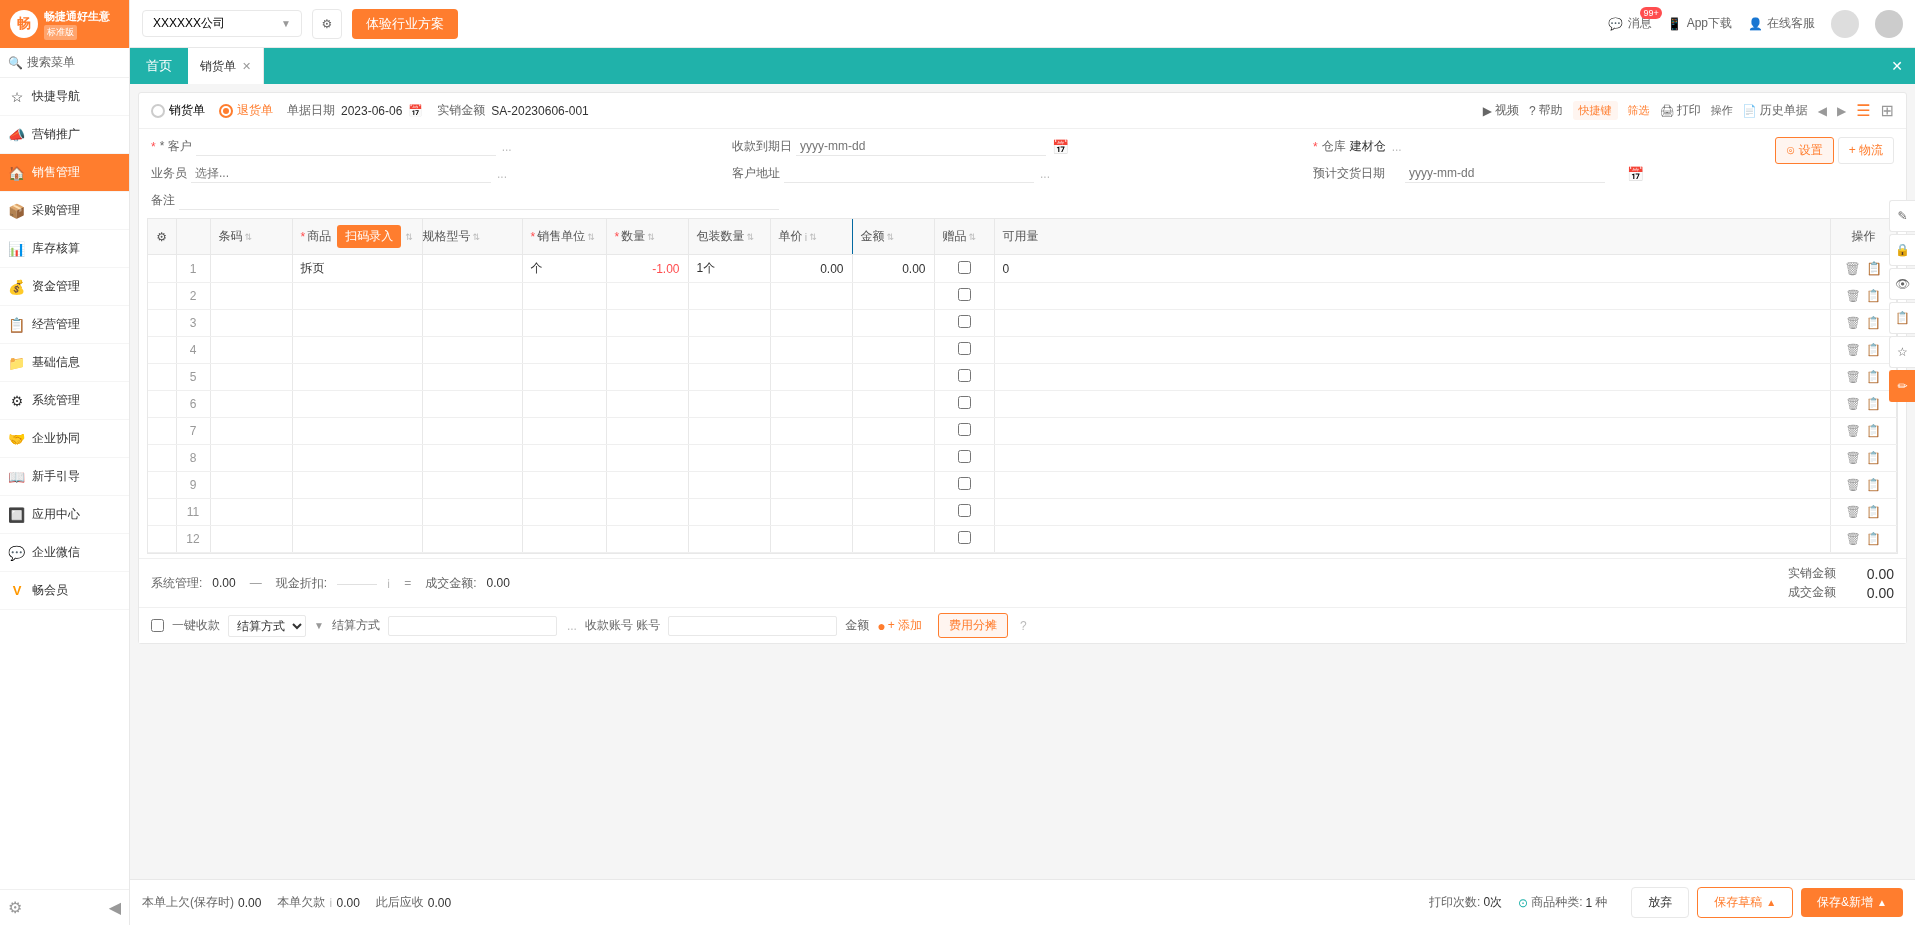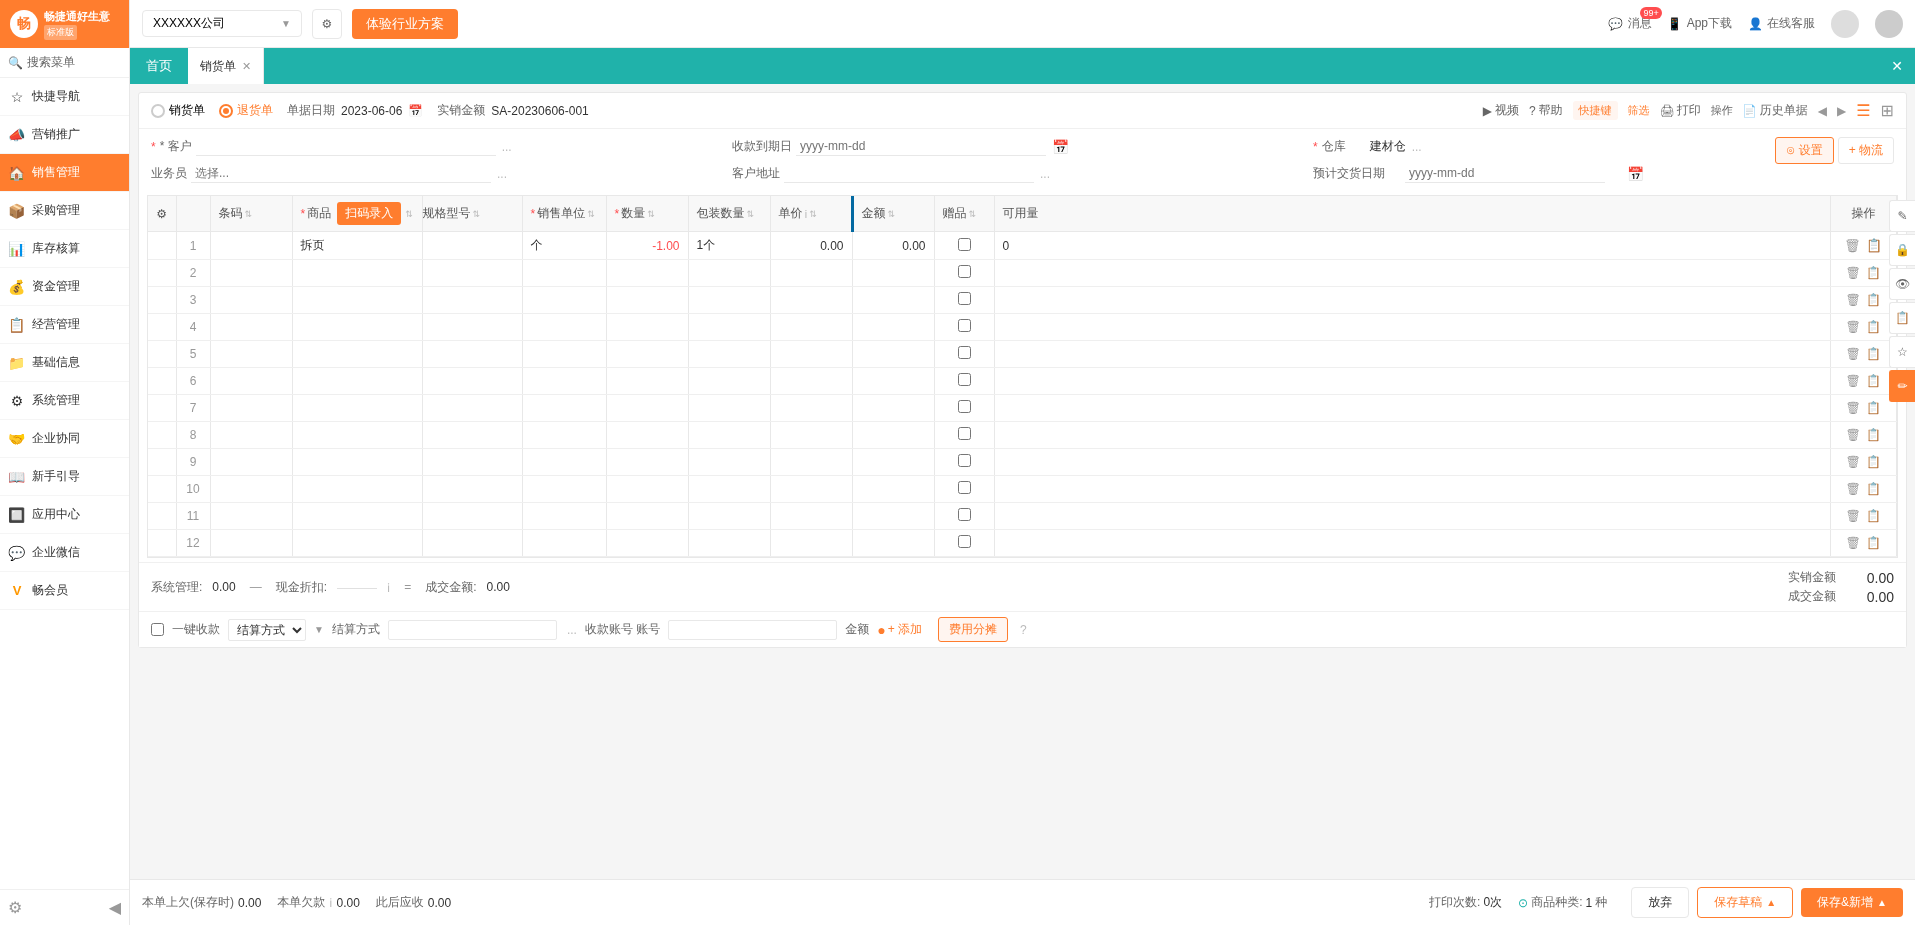--- a/index.html
+++ b/index.html
@@ -280,21 +280,21 @@
               <span class="dots-btn">...</span>
             </div>
             <div class="field-group" style="flex:1;">
               <span style="color:#666;">收款到期日</span>
               <input class="inp" style="flex: 1 1 0%; max-width: 250px; color: rgb(187, 187, 187);" placeholder="yyyy-mm-dd">
               <span class="cal-btn">📅</span>
             </div>
             <div class="field-group" style="flex:1;">
               <span style="color:#ff4d4f;">*</span>
               <span style="color:#666;">仓库</span>
-              <span style="color:#333;margin-left:20px;">建材仓</span>
+              <span style="color:#333;">建材仓</span>
               <span class="dots-btn">...</span>
             </div>
           </div>
 
           <div class="fields-row" style="margin-bottom:8px;">
             <div class="field-group" style="flex:1;">
               <span style="color:#666;">业务员</span>
               <input class="inp" style="flex: 1 1 0%; max-width: 300px; color: rgb(187, 187, 187);" placeholder="选择...">
               <span class="dots-btn">...</span>
             </div>
@@ -303,20 +303,24 @@
               <input class="inp" style="flex: 1 1 0%; max-width: 250px;">
               <span class="dots-btn">...</span>
             </div>
             <div class="field-group" style="flex:1;gap:20px;">
               <span style="color:#666;">预计交货日期</span>
               <input class="inp" style="flex: 1 1 0%; max-width: 200px; color: rgb(187, 187, 187);" placeholder="yyyy-mm-dd">
               <span class="cal-btn">📅</span>
             </div>
           </div>
 
+          <div style="display:flex;align-items:center;gap:4px;margin-bottom:4px;">
+            <span style="color:#666;">备注</span>
+            <input class="inp" style="flex: 1 1 0%; max-width: 600px;">
+          </div>
         </div>
 
         <div style="margin:0 8px 4px;border:1px solid #e8e8e8;">
           <table style="width:100%;border-collapse:collapse;">
             <thead>
               <tr class="table-header-row">
                 <th class="col-w-settings" style="width:28px;padding:6px 4px;text-align:center;border-right:1px solid #e8e8e8;border-bottom:1px solid #e8e8e8;">⚙</th>
                 <th class="col-w-seq" style="width:34px;padding:6px 4px;text-align:center;border-right:1px solid #e8e8e8;border-bottom:1px solid #e8e8e8;"></th>
                 <th class="col-w-barcode" style="width:82px;padding:6px 8px;border-right:1px solid #e8e8e8;border-bottom:1px solid #e8e8e8;color:#555;">
                   <div style="display:flex;align-items:center;gap:2px;">
@@ -351,21 +355,21 @@
                     <span>数量</span>
                     <span style="color:#bbb;font-size:9px;cursor:pointer;">⇅</span>
                   </div>
                 </th>
                 <th class="col-w-packqty" style="width:82px;padding:6px 8px;border-right:1px solid #e8e8e8;border-bottom:1px solid #e8e8e8;color:#555;">
                   <div style="display:flex;align-items:center;gap:2px;">
                     <span>包装数量</span>
                     <span style="color:#bbb;font-size:9px;cursor:pointer;">⇅</span>
                   </div>
                 </th>
-                <th class="col-w-price" style="width:82px;padding:6px 8px;border-right:3px solid #0369a1;border-bottom:1px solid #e8e8e8;color:#555;">
+                <th class="col-w-price" style="width:82px;padding:6px 8px;border-right:1px solid #0369a1;border-bottom:1px solid #e8e8e8;color:#555;">
                   <div style="display:flex;align-items:center;gap:2px;">
                     <span>单价</span>
                     <span style="color:#bbb;font-size:11px;cursor:pointer;">ℹ</span>
                     <span style="color:#bbb;font-size:9px;cursor:pointer;">⇅</span>
                   </div>
                 </th>
                 <th class="col-w-amount" style="width:82px;padding:6px 8px;border-right:1px solid #e8e8e8;border-bottom:1px solid #e8e8e8;color:#555;">
                   <div style="display:flex;align-items:center;gap:2px;">
                     <span>金额</span>
                     <span style="color:#bbb;font-size:9px;cursor:pointer;">⇅</span>
@@ -544,40 +548,20 @@
                 <td style="border-bottom:1px solid #efefef;text-align:center;">
                     <div style="display:flex;gap:6px;justify-content:center;">
                       <span style="color:#999;cursor:pointer;">🗑</span>
                       <span style="color:#999;cursor:pointer;">📋</span>
                     </div>
                   </td>
               </tr>
               <tr>
                 <td style="width:28px;border-right:1px solid #e8e8e8;border-bottom:1px solid #efefef;"></td>
                 <td style="text-align:center;border-right:1px solid #e8e8e8;border-bottom:1px solid #efefef;color:#999;">9</td>
-                <td style="border-right:1px solid #e8e8e8;border-bottom:1px solid #efefef;"></td>
-                <td style="border-right:1px solid #e8e8e8;border-bottom:1px solid #efefef;"></td>
-                <td style="border-right:1px solid #e8e8e8;border-bottom:1px solid #efefef;"></td>
-                <td style="border-right:1px solid #e8e8e8;border-bottom:1px solid #efefef;"></td>
-                <td style="border-right:1px solid #e8e8e8;border-bottom:1px solid #efefef;"></td>
-                <td style="border-right:1px solid #e8e8e8;border-bottom:1px solid #efefef;"></td>
-                <td style="border-right:1px solid #e8e8e8;border-bottom:1px solid #efefef;"></td>
-                <td style="border-right:1px solid #e8e8e8;border-bottom:1px solid #efefef;"></td>
-                <td style="border-right:1px solid #e8e8e8;border-bottom:1px solid #efefef;text-align:center;"><input type="checkbox" style="width: 13px; height: 13px;"></td>
-                <td style="border-right:1px solid #e8e8e8;border-bottom:1px solid #efefef;"></td>
-                <td style="border-bottom:1px solid #efefef;text-align:center;">
-                    <div style="display:flex;gap:6px;justify-content:center;">
-                      <span style="color:#999;cursor:pointer;">🗑</span>
-                      <span style="color:#999;cursor:pointer;">📋</span>
-                    </div>
-                  </td>
-              </tr>
-              <tr>
-                <td style="width:28px;border-right:1px solid #e8e8e8;border-bottom:1px solid #efefef;"></td>
-                <td style="text-align:center;border-right:1px solid #e8e8e8;border-bottom:1px solid #efefef;color:#999;">10</td>
                 <td style="border-right:1px solid #e8e8e8;border-bottom:1px solid #efefef;"></td>
                 <td style="border-right:1px solid #e8e8e8;border-bottom:1px solid #efefef;"></td>
                 <td style="border-right:1px solid #e8e8e8;border-bottom:1px solid #efefef;"></td>
                 <td style="border-right:1px solid #e8e8e8;border-bottom:1px solid #efefef;"></td>
                 <td style="border-right:1px solid #e8e8e8;border-bottom:1px solid #efefef;"></td>
                 <td style="border-right:1px solid #e8e8e8;border-bottom:1px solid #efefef;"></td>
                 <td style="border-right:1px solid #e8e8e8;border-bottom:1px solid #efefef;"></td>
                 <td style="border-right:1px solid #e8e8e8;border-bottom:1px solid #efefef;"></td>
                 <td style="border-right:1px solid #e8e8e8;border-bottom:1px solid #efefef;text-align:center;"><input type="checkbox" style="width: 13px; height: 13px;"></td>
                 <td style="border-right:1px solid #e8e8e8;border-bottom:1px solid #efefef;"></td>

